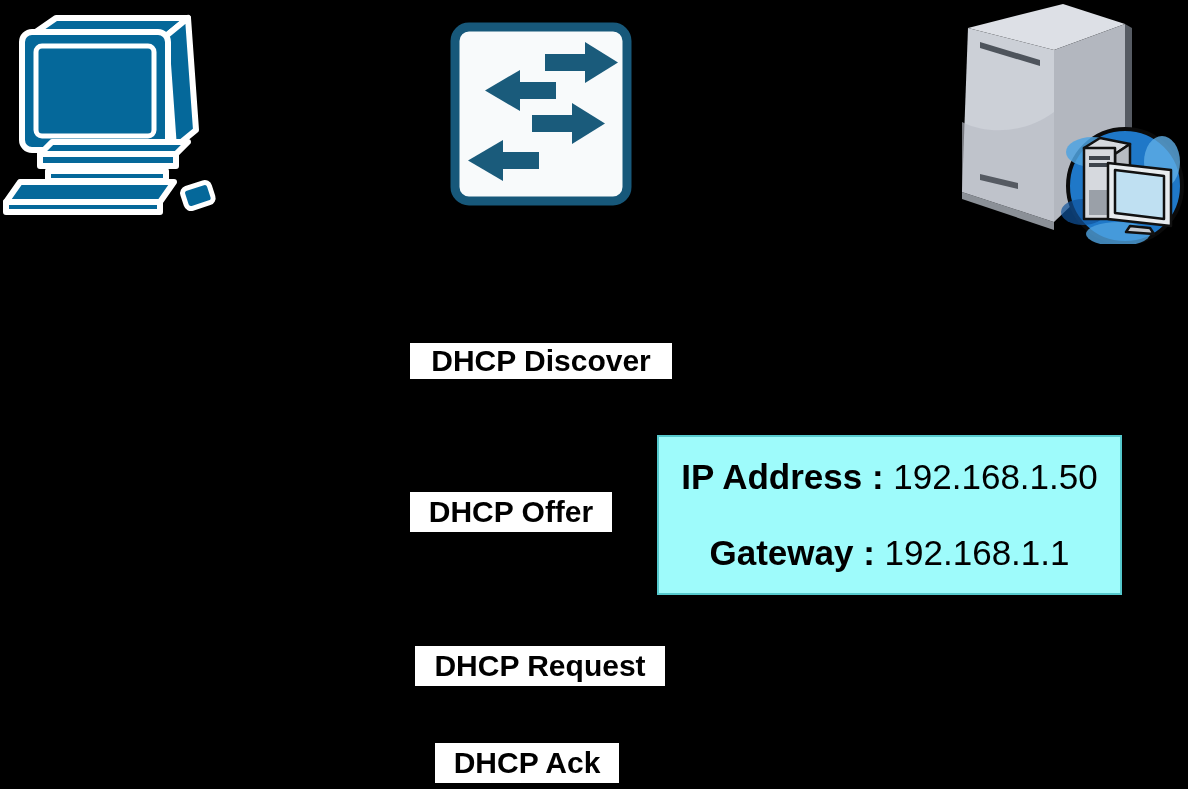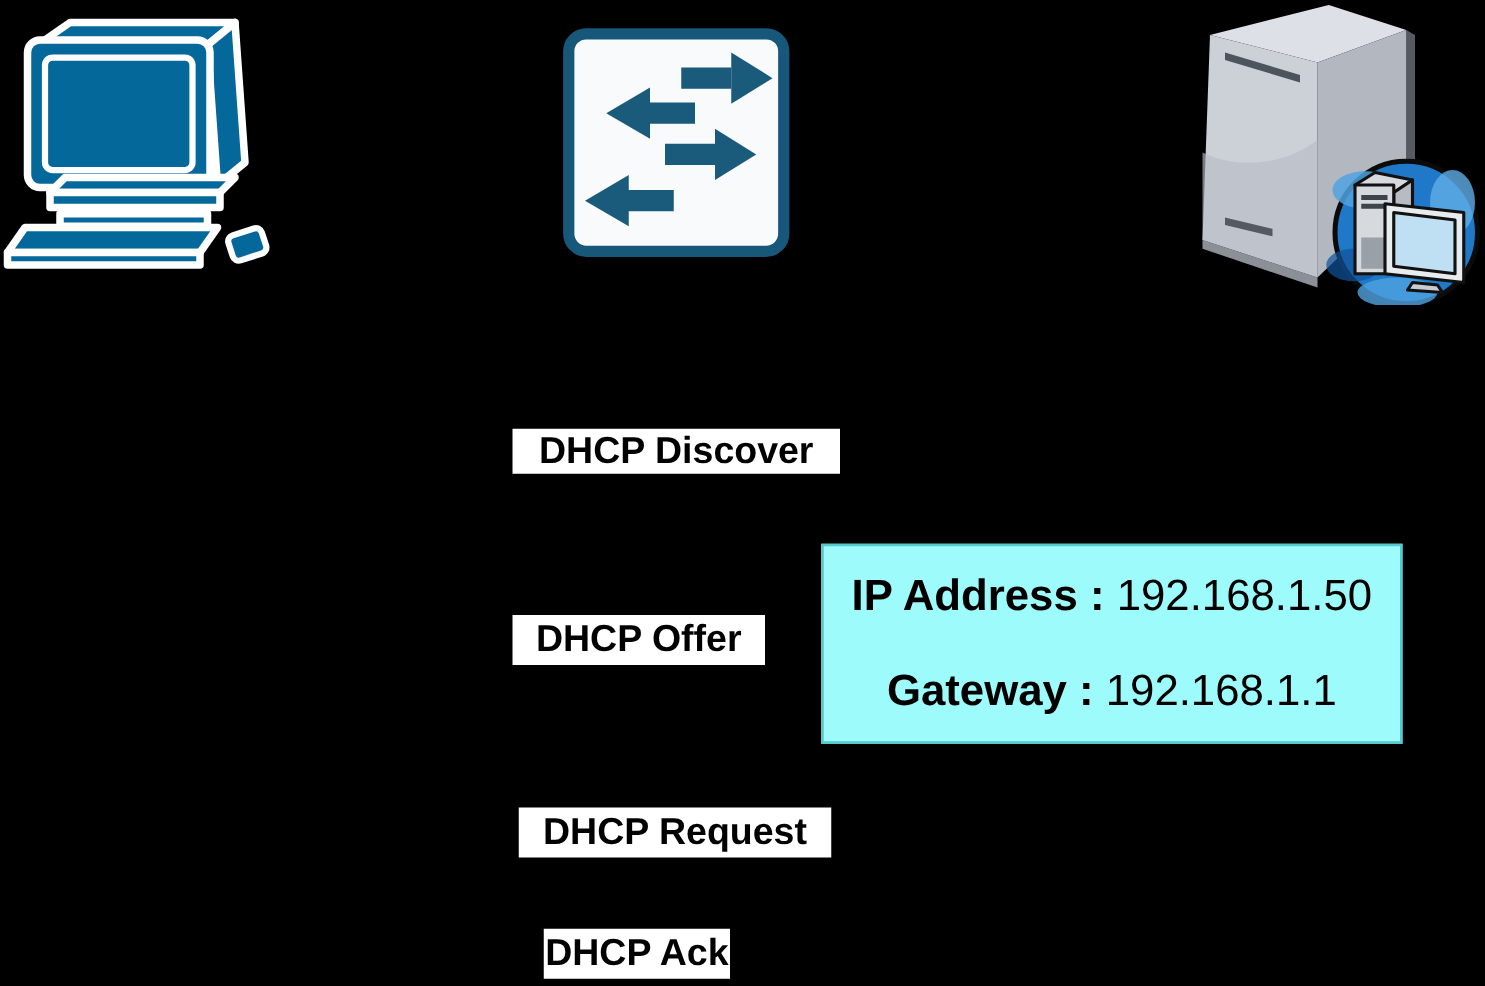--- a/index.html
+++ b/index.html
@@ -30,21 +30,21 @@
     font-size: 30px;
     display: flex;
     align-items: center;
     justify-content: center;
     white-space: nowrap;
     line-height: 1;
   }
   #msg-discover { left: 410px; top: 343px; width: 262px; height: 36px; }
   #msg-offer    { left: 410px; top: 492px; width: 202px; height: 40px; }
   #msg-request  { left: 389px; top: 646px; width: 250px; height: 40px; margin-left: 26px; }
-  #msg-ack      { left: 435px; top: 743px; width: 149px; height: 40px; }
+  #msg-ack      { left: 435px; top: 743px; width: 184px; height: 40px; }
 
   #offer-details {
     position: absolute;
     left: 657px;
     top: 435px;
     width: 465px;
     height: 160px;
     background: #9efbfb;
     border: 2px solid #55c9cd;
     box-sizing: border-box;

